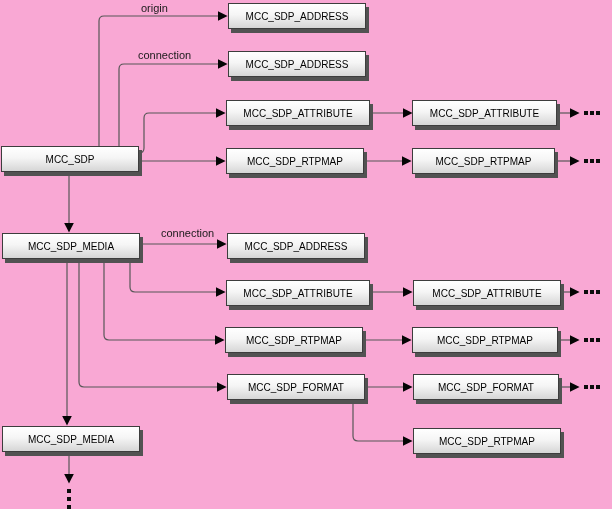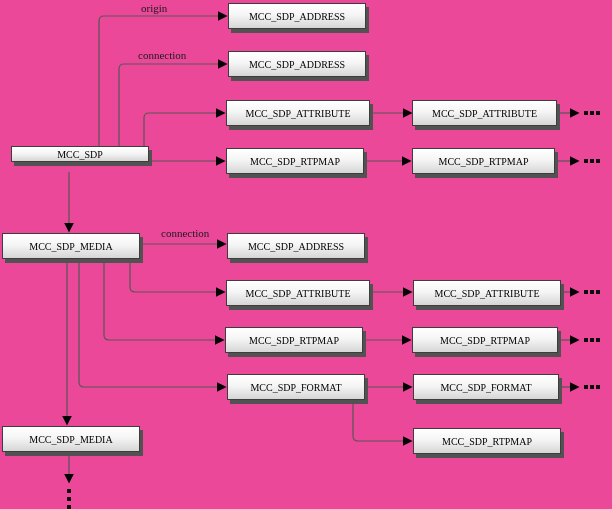--- a/index.html
+++ b/index.html
@@ -1,18 +1,18 @@
 <!DOCTYPE html>
 <html><head>
 <meta charset="utf-8">
 <style>
   html,body{margin:0;padding:0;background:#ffffff;}
   .stage{
-    position:relative;width:612px;height:509px;background:#ec4899;overflow:hidden;
-    font-family:Liberation Serif, serif;
+    position:relative;width:612px;height:509px;background:#f9a8d4;overflow:hidden;
+    font-family:Liberation Sans, sans-serif;
   }
   .wires{position:absolute;left:0;top:0;}
   .node{
     position:absolute;box-sizing:border-box;
     border:1px solid #3d3d3d;
     background:linear-gradient(to bottom,#ffffff 0%,#f5f5f5 45%,#d6d6d6 100%);
     box-shadow:3px 4px 0 #525252;
     display:flex;align-items:center;justify-content:center;
     font-size:10px;color:#000;white-space:nowrap;
   }
@@ -57,21 +57,21 @@
     <path class="edge" d="M 365 387 L 403 387" marker-end="url(#arrow)"></path>
     <path class="edge" d="M 559 387 L 570 387" marker-end="url(#arrow)"></path>
     <path class="edge" d="M 353 401 L 353 436 Q 353 441 358 441 L 403 441" marker-end="url(#arrow)"></path>
     <path class="edge" d="M 69 452 L 69 474" marker-end="url(#arrow)"></path>
   </svg>
 
   <div class="edge-label" style="left:141px;top:2px;">origin</div>
   <div class="edge-label" style="left:138px;top:49px;">connection</div>
   <div class="edge-label" style="left:161px;top:227px;">connection</div>
 
-  <div class="node" style="left:11px;top:146px;width:138px;height:16px;">MCC_SDP</div>
+  <div class="node" style="left:1px;top:146px;width:138px;height:26px;">MCC_SDP</div>
   <div class="node" style="left:228px;top:3px;width:138px;height:26px;">MCC_SDP_ADDRESS</div>
   <div class="node" style="left:228px;top:51px;width:138px;height:26px;">MCC_SDP_ADDRESS</div>
   <div class="node" style="left:226px;top:100px;width:144px;height:26px;">MCC_SDP_ATTRIBUTE</div>
   <div class="node" style="left:412px;top:100px;width:145px;height:26px;">MCC_SDP_ATTRIBUTE</div>
   <div class="node" style="left:226px;top:148px;width:138px;height:26px;">MCC_SDP_RTPMAP</div>
   <div class="node" style="left:412px;top:148px;width:143px;height:26px;">MCC_SDP_RTPMAP</div>
   <div class="node" style="left:2px;top:233px;width:138px;height:26px;">MCC_SDP_MEDIA</div>
   <div class="node" style="left:227px;top:233px;width:138px;height:26px;">MCC_SDP_ADDRESS</div>
   <div class="node" style="left:226px;top:280px;width:144px;height:26px;">MCC_SDP_ATTRIBUTE</div>
   <div class="node" style="left:413px;top:280px;width:148px;height:26px;">MCC_SDP_ATTRIBUTE</div>

